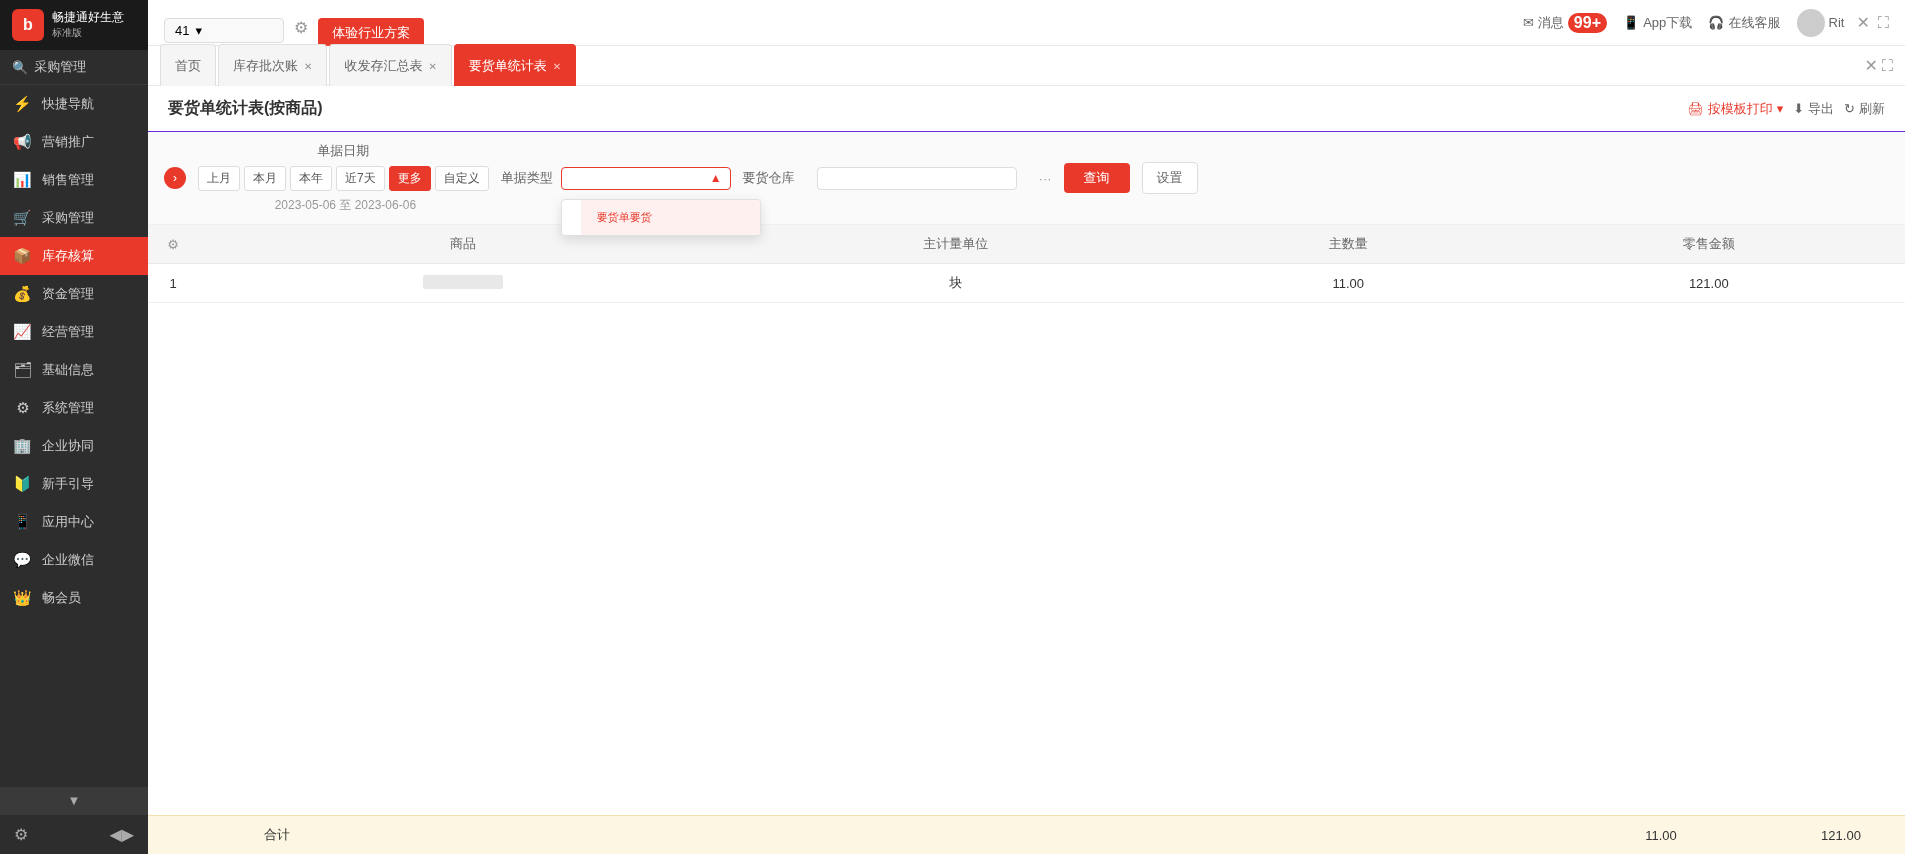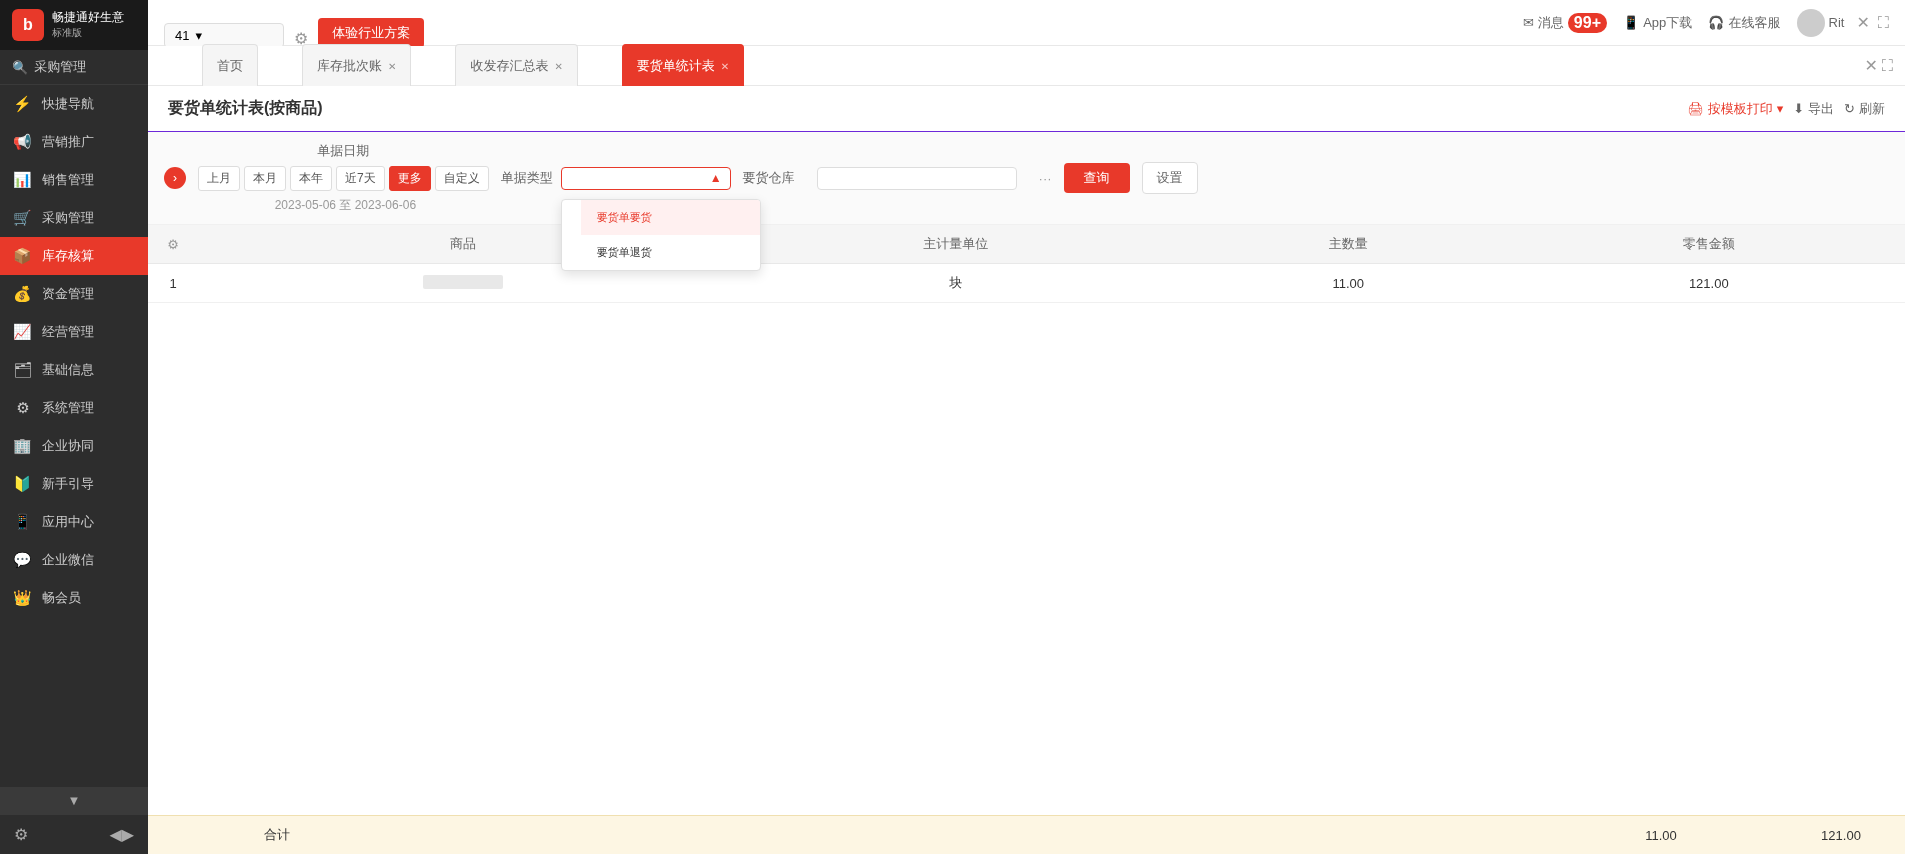--- a/index.html
+++ b/index.html
@@ -100,21 +100,21 @@
     .topbar {
       height: 46px;
       background: #fff;
       display: flex;
       align-items: center;
       padding: 0 16px;
       border-bottom: 1px solid #e8e8e8;
       gap: 12px;
       flex-shrink: 0;
     }
-    .topbar-left { display: flex; align-items: flex-end; gap: 10px; flex: 1; margin-top: 20px; }
+    .topbar-left { display: flex; align-items: flex-start; gap: 10px; flex: 1; margin-top: 20px; }
     .store-selector {
       display: flex;
       align-items: center;
       gap: 6px;
       padding: 4px 10px;
       border: 1px solid #ddd;
       border-radius: 4px;
       cursor: pointer;
       font-size: 13px;
       background: #f9f9f9;
@@ -159,21 +159,20 @@
       gap: 6px;
       padding: 12px 14px;
       border-radius: 4px 4px 0 0;
       cursor: pointer;
       font-size: 13px;
       color: #666;
       background: #f5f5f5;
       border: 1px solid #e0e0e0;
       border-bottom: none;
       position: relative;
-      margin-left: 42px;
     }
     .tab.active {
       background: #e8392a;
       color: white;
       border-color: #e8392a;
     }
     .tab-close { font-size: 10px; cursor: pointer; opacity: 0.7; }
 
     
     .page-content {
@@ -541,21 +540,20 @@
 
       <div class="filter-type-group" style="position:relative;">
         <span class="filter-label">单据类型</span>
         <div class="filter-type-input">
           <input type="text" value="" placeholder="" style="width: 140px;">
           <span class="filter-type-chevron">▲</span>
         </div>
 
         <div class="dropdown-menu" style="top:32px; left:60px; min-width:200px;">
           <div class="dropdown-item selected">要货单要货</div>
-          <div class="dropdown-item">要货单退货</div>
         </div>
       </div>
 
       <div class="filter-warehouse">
         <span class="filter-label">要货仓库</span>
         <div class="warehouse-input">
           <input type="text" value="" placeholder="" style="width: 180px;">
         </div>
         <span class="filter-dots">···</span>
       </div>

